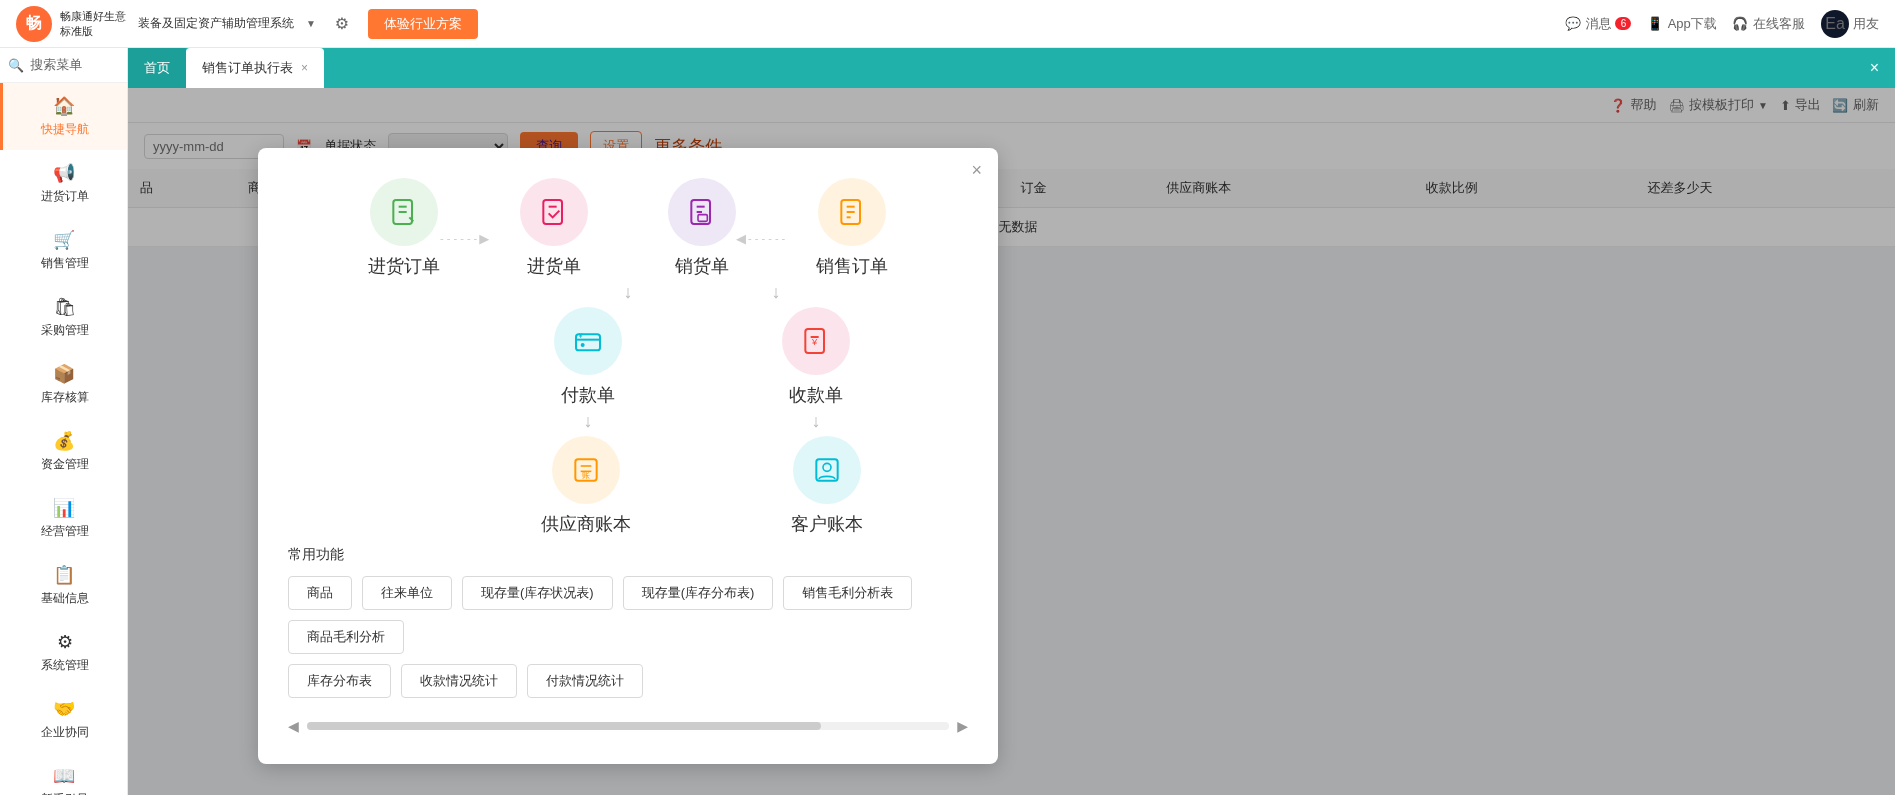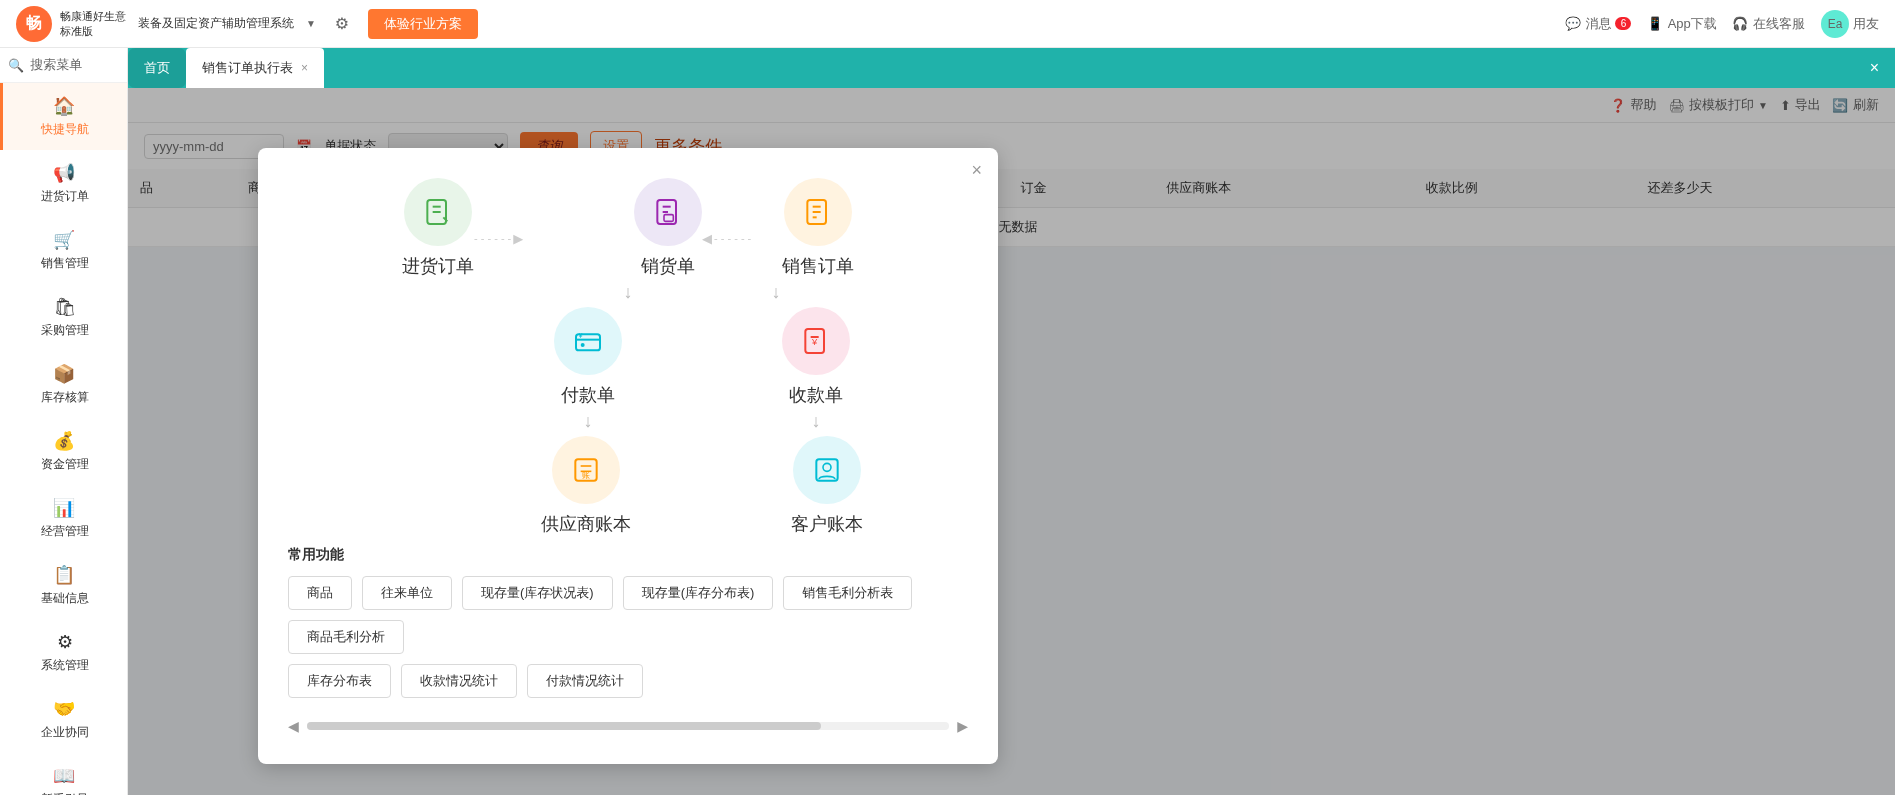--- a/index.html
+++ b/index.html
@@ -16,45 +16,45 @@
 
     
     .top-left { display: flex; align-items: center; gap: 12px; }
     .logo-area { display: flex; align-items: center; gap: 8px; }
     .logo-icon { width: 36px; height: 36px; background: #ff6b35; border-radius: 50%; display: flex; align-items: center; justify-content: center; color: white; font-size: 16px; font-weight: bold; }
     .logo-text { font-size: 12px; color: #333; line-height: 1.3; }
     .top-nav-btn { background: #ff7730; color: white; border: none; border-radius: 4px; padding: 6px 16px; cursor: pointer; font-size: 13px; }
     .top-right { display: flex; align-items: center; gap: 16px; color: #666; font-size: 13px; }
     .top-right-item { display: flex; align-items: center; gap: 4px; cursor: pointer; }
     .badge { background: #f5222d; color: white; border-radius: 10px; font-size: 10px; padding: 1px 5px; min-width: 16px; text-align: center; }
-    .avatar { width: 28px; height: 28px; background: #5eead4; border-radius: 50%; display: flex; align-items: center; justify-content: center; font-size: 12px; }
+    .avatar { width: 28px; height: 28px; background: #0f172a; border-radius: 50%; display: flex; align-items: center; justify-content: center; font-size: 16px; }
 
     
     .sidebar-search { padding: 8px; border-bottom: 1px solid #f0f0f0; display: flex; align-items: center; gap: 6px; color: #666; cursor: pointer; }
     .sidebar-item { padding: 12px 8px; display: flex; flex-direction: column; align-items: center; gap: 4px; cursor: pointer; font-size: 12px; color: #333; border-left: 3px solid transparent; }
     .sidebar-item.active { background: #fff7f0; border-left-color: #ff7730; color: #ff7730; }
     .sidebar-icon { font-size: 18px; }
     .sidebar-item.active .sidebar-icon { color: #ff7730; }
 
     
     .tab-item { padding: 0 16px; height: 40px; display: flex; align-items: center; gap: 8px; cursor: pointer; font-size: 13px; color: rgba(255,255,255,0.8); }
-    .tab-item.home { background: rgba(0,0,0,0.1); color: white; border-radius: 7px; }
+    .tab-item.home { background: rgba(0,0,0,0.1); color: white; }
     .tab-item.active-tab { background: white; color: #333; border-radius: 4px 4px 0 0; text-align: center; }
     .tab-close { cursor: pointer; color: #999; font-size: 12px; }
     .tab-close-main { margin-left: auto; padding: 0 16px; color: white; cursor: pointer; font-size: 16px; }
 
     
     .toolbar { background: white; padding: 8px 16px; display: flex; align-items: center; gap: 12px; border-bottom: 1px solid #e8e8e8; flex-shrink: 0; }
     .toolbar-btn { display: flex; align-items: center; gap: 4px; color: #666; font-size: 13px; cursor: pointer; }
 
     
     .filter-bar { background: white; padding: 8px 16px; display: flex; align-items: center; gap: 12px; flex-wrap: wrap; flex-shrink: 0; }
     .filter-input { border: 1px solid #d9d9d9; border-radius: 4px; padding: 4px 8px; font-size: 13px; color: #999; width: 140px; }
     .filter-select { border: 1px solid #d9d9d9; border-radius: 4px; padding: 4px 8px; font-size: 13px; color: #333; min-width: 120px; }
-    .query-btn { background: #ff7730; color: #7f1d1d; border: none; border-radius: 4px; padding: 5px 16px; cursor: pointer; font-size: 13px; font-style: italic; }
+    .query-btn { background: #ff7730; color: #4c1d95; border: none; border-radius: 4px; padding: 5px 16px; cursor: pointer; font-size: 13px; }
     .set-btn { background: white; color: #ff7730; border: 1px solid #ff7730; border-radius: 4px; padding: 5px 12px; cursor: pointer; font-size: 13px; }
     .more-conditions { color: #c2410c; font-size: 17px; cursor: pointer; }
 
     
     .data-table { width: 100%; border-collapse: collapse; background: white; }
     .data-table th { background: #fafafa; border-bottom: 1px solid #e8e8e8; padding: 10px 12px; text-align: left; font-weight: normal; color: #333; font-size: 13px; white-space: nowrap; }
     .data-table td { border-bottom: 1px solid #f0f0f0; padding: 10px 12px; font-size: 13px; color: #333; }
     .no-data { text-align: center; padding: 60px; color: #999; font-size: 14px; }
     .table-wrapper { background: white; overflow: auto; }
 
@@ -67,21 +67,21 @@
     .flow-circle.green { background: #e8f5e9; color: #4caf50; }
     .flow-circle.pink { background: #fce4ec; color: #e91e63; }
     .flow-circle.purple { background: #ede7f6; color: #9c27b0; }
     .flow-circle.orange { background: #fff3e0; color: #ff9800; }
     .flow-circle.teal { background: #e0f7fa; color: #00bcd4; }
     .flow-circle.red { background: #fce4ec; color: #f44336; }
     .flow-label { font-size: 18px; color: #333; text-align: center; }
 
     
     .common-functions { margin-top: 10px; }
-    .common-title { font-size: 14px; color: #333; margin-bottom: 12px; font-weight: 700; }
+    .common-title { font-size: 14px; color: #333; margin-bottom: 12px; font-weight: 400; }
     .func-buttons { display: flex; flex-wrap: wrap; gap: 10px; }
     .func-btn { border: 1px solid #d9d9d9; background: white; border-radius: 4px; padding: 7px 18px; font-size: 13px; color: #333; cursor: pointer; }
 
     
     .modal-scroll { margin-top: 20px; display: flex; align-items: center; gap: 8px; }
     .scroll-track { flex: 1; height: 8px; background: #f0f0f0; border-radius: 4px; }
     .scroll-thumb { width: 80%; height: 8px; background: #ccc; border-radius: 4px; }
     .scroll-arrow { color: #999; cursor: pointer; font-size: 14px; }
 
     .gear-icon { width: 28px; height: 28px; display: flex; align-items: center; justify-content: center; cursor: pointer; color: #666; font-size: 16px; }
@@ -267,20 +267,30 @@
                         <line x1="8" y1="12" x2="14" y2="12" stroke="#4caf50" stroke-width="1.5"></line>
                         <path d="M16 16 L19 19" stroke="#4caf50" stroke-width="1.5"></path>
                       </svg>
                     </div>
                     <span class="flow-label">进货订单</span>
                   </div>
                   <div style="padding-top:20px; display:flex; align-items:center; gap:2px; width:80px;">
                     <span style="color:#ccc; font-size:11px;">- - - - - -</span>
                     <span style="color:#ccc;">▶</span>
                   </div>
+                  <div class="flow-item">
+                    <div class="flow-circle pink">
+                      <svg width="32" height="32" viewBox="0 0 24 24" fill="none">
+                        <rect x="4" y="3" width="14" height="18" rx="2" stroke="#e91e63" stroke-width="1.5"></rect>
+                        <line x1="8" y1="8" x2="14" y2="8" stroke="#e91e63" stroke-width="1.5"></line>
+                        <path d="M8 13 L11 16 L16 11" stroke="#e91e63" stroke-width="1.5"></path>
+                      </svg>
+                    </div>
+                    <span class="flow-label">进货单</span>
+                  </div>
                 </div>
 
                 <div style="width:80px;"></div>
 
                 <div style="display:flex; align-items:center; gap:0;">
                   <div class="flow-item">
                     <div class="flow-circle purple">
                       <svg width="32" height="32" viewBox="0 0 24 24" fill="none">
                         <rect x="4" y="3" width="14" height="18" rx="2" stroke="#9c27b0" stroke-width="1.5"></rect>
                         <line x1="8" y1="8" x2="14" y2="8" stroke="#9c27b0" stroke-width="1.5"></line>

